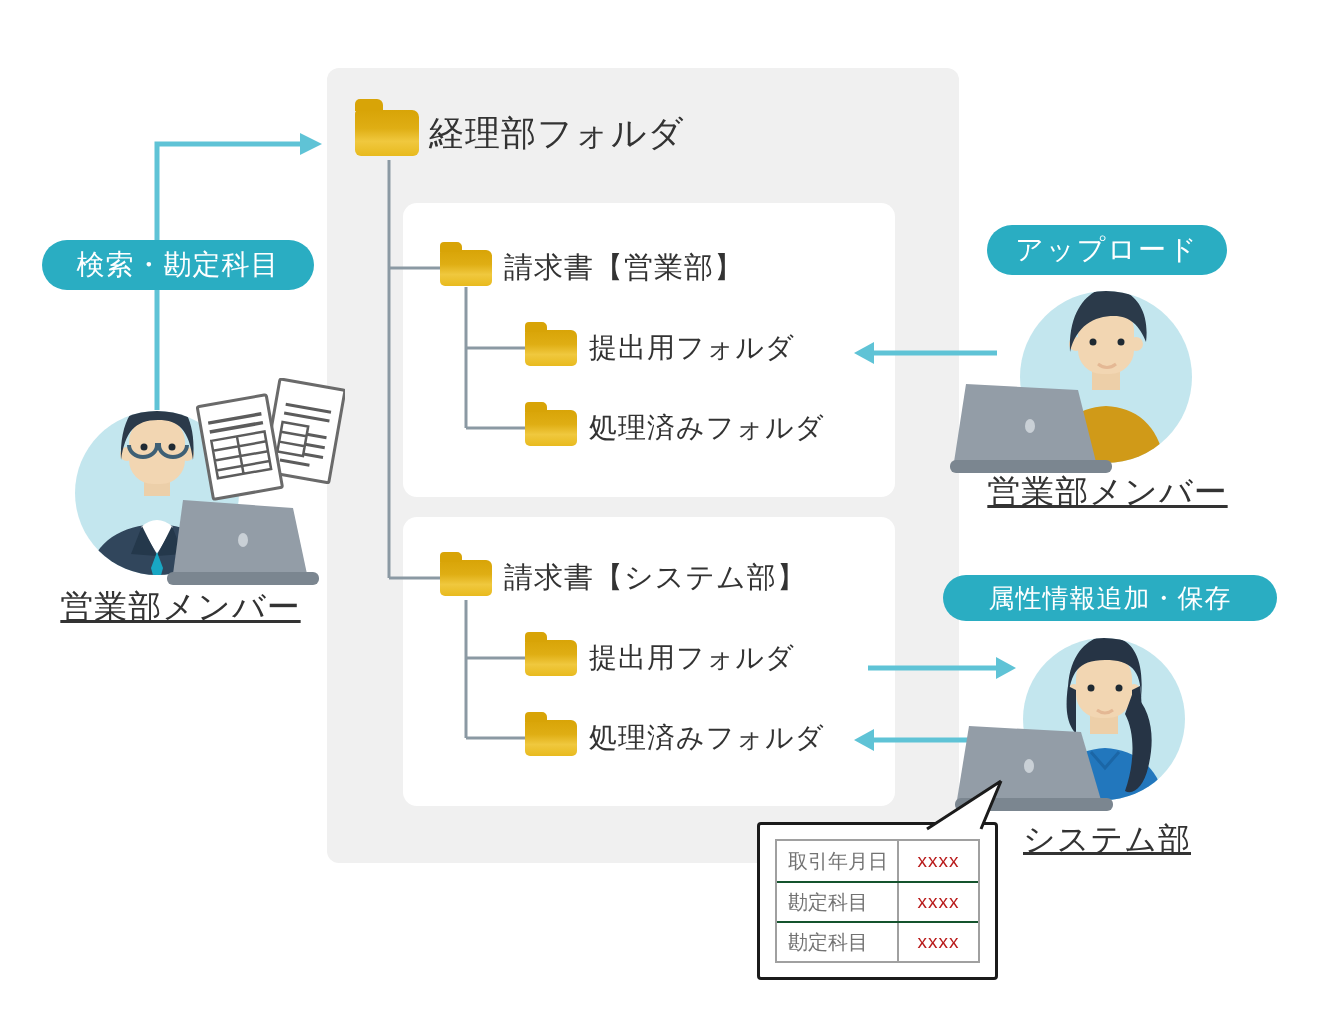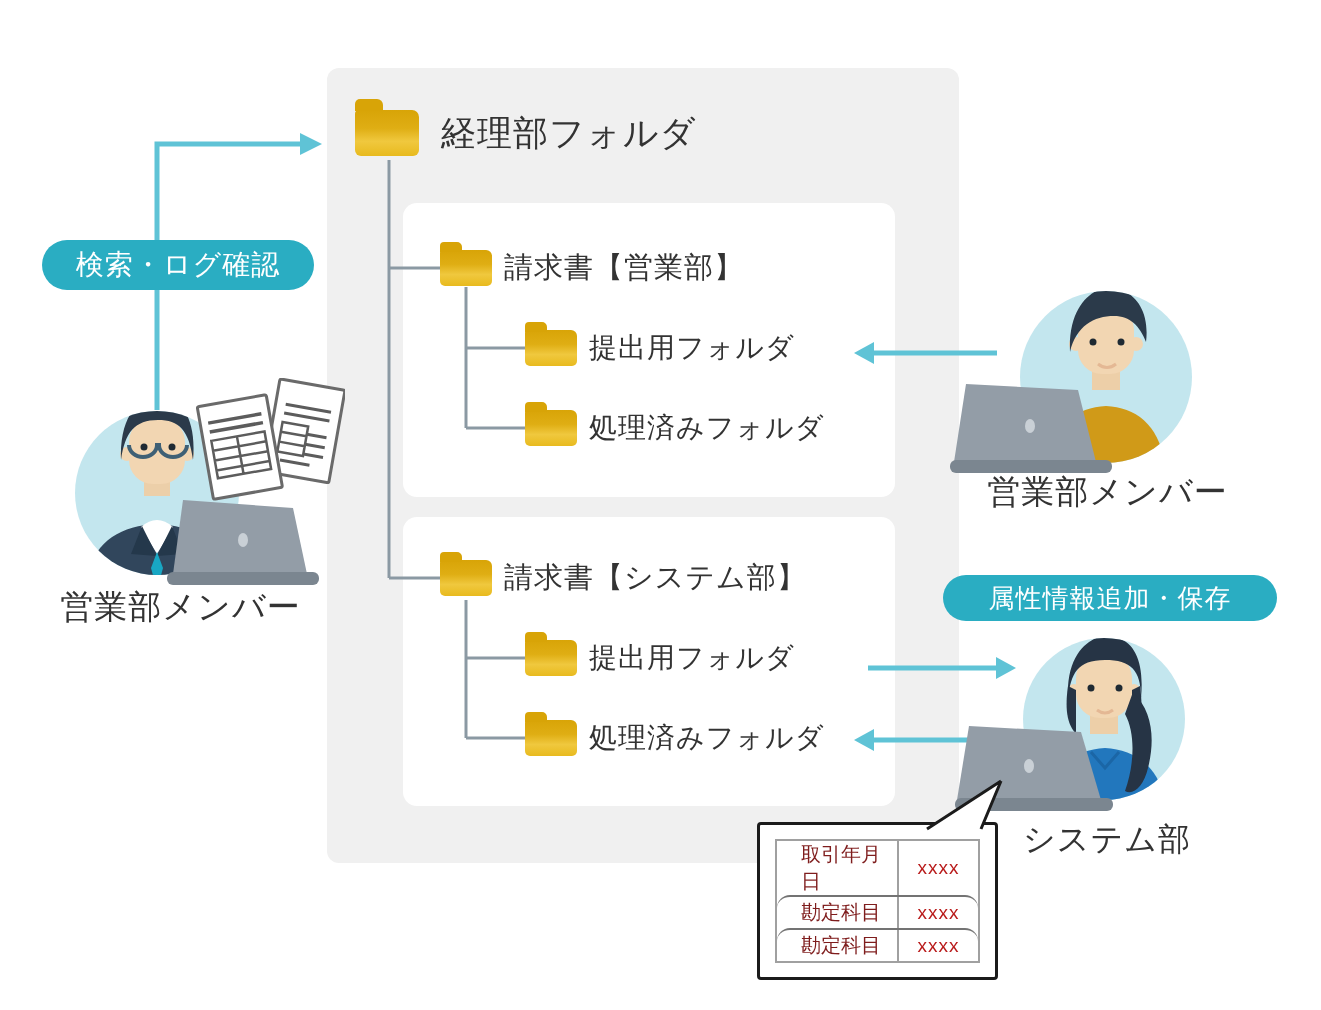--- a/index.html
+++ b/index.html
@@ -13,40 +13,40 @@
   svg.connectors{position:absolute;left:0;top:0;pointer-events:none;}
   .row{position:absolute;display:flex;align-items:center;height:46px;}
   .folder{position:relative;flex:none;width:52px;height:36px;border-radius:3px 6px 5px 5px;
           background:linear-gradient(180deg,#d8a407 0%,#dfae14 40%,#f0c83e 68%,#e8ba1e 100%);}
   .folder::before{content:"";position:absolute;top:-8px;left:0;width:22px;height:10px;
           border-radius:4px 5px 0 0;background:#d8a407;}
   .folder.lg{width:64px;height:46px;border-radius:4px 7px 6px 6px;}
   .folder.lg::before{width:28px;height:12px;top:-11px;border-radius:5px 6px 0 0;}
   .row-label{margin-left:12px;font-size:28px;letter-spacing:1px;white-space:nowrap;color:#333;}
   .root-row{height:58px;}
-  .root-row .row-label{font-size:35px;margin-left:22px;}
+  .root-row .row-label{font-size:35px;margin-left:10px;}
   .title-row .row-label{font-size:29px;}
   .badge{position:absolute;display:flex;align-items:center;justify-content:center;
          background:#2aadc2;color:#fff;border-radius:27px;white-space:nowrap;}
   .badge-search{left:42px;top:240px;width:272px;height:50px;font-size:28px;letter-spacing:1px;}
   .badge-upload{left:987px;top:225px;width:240px;height:50px;font-size:28px;letter-spacing:2px;}
   .badge-attr{left:943px;top:575px;width:334px;height:46px;font-size:26px;letter-spacing:1px;}
-  .actor-label{position:absolute;text-align:center;font-size:33px;letter-spacing:1px;white-space:nowrap;}
+  .actor-label{position:absolute;text-align:center;font-size:33px;letter-spacing:1px;white-space:nowrap;text-decoration:underline;}
   .lbl-manager{left:58px;top:585px;width:245px;}
   .lbl-sales{left:975px;top:470px;width:265px;}
   .lbl-accounting{left:1023px;top:818px;width:160px;font-size:32px;}
   .person{position:absolute;}
   .callout{position:absolute;left:757px;top:822px;width:241px;height:158px;background:#fff;
            border:3px solid #1b1b1b;border-radius:4px;box-sizing:border-box;}
   .mini-table{position:absolute;left:15px;top:14px;width:205px;height:124px;
               border:2px solid #a0a0a0;box-sizing:border-box;display:grid;
               grid-template-rows:1fr 1fr 1fr;}
   .mini-row{display:grid;grid-template-columns:122px 1fr;}
-  .mini-row + .mini-row{border-top:2px solid #737373;border-radius:13px;}
-  .mini-label{display:flex;align-items:center;padding-left:24px;font-size:20px;color:#7f1d1d;
+  .mini-row + .mini-row{border-top:2px solid #14532d;}
+  .mini-label{display:flex;align-items:center;padding-left:11px;font-size:20px;color:#737373;
               border-right:2px solid #a0a0a0;}
   .mini-value{display:flex;align-items:center;justify-content:center;font-size:19px;
               color:#b91c1c;letter-spacing:1px;}
   .tail{position:absolute;left:0;top:0;pointer-events:none;}
 </style>
 </head>
 <body>
 
 <div class="canvas">
 
@@ -195,21 +195,22 @@
       <circle cx="164" cy="60" r="3.5" fill="#1f2a33"></circle>
       <path d="M142,82 q8,6 16,0" fill="none" stroke="#e4b894" stroke-width="3"></path>
     </g>
     <g>
       <path d="M14,98 L126,104 L146,172 L2,172 Z" fill="#939da7"></path>
       <ellipse cx="74" cy="138" rx="5" ry="7" fill="#c9d0d6"></ellipse>
       <rect x="0" y="170" width="158" height="13" rx="6" fill="#7b8690"></rect>
     </g>
   </svg>
 
-  <div class="badge badge-search">検索・ログ確認</div>
+  <div class="badge badge-search">検索・勘定科目</div>
+  <div class="badge badge-upload">アップロード</div>
   <div class="badge badge-attr">属性情報追加・保存</div>
 
   <div class="actor-label lbl-manager">営業部メンバー</div>
   <div class="actor-label lbl-sales">営業部メンバー</div>
   <div class="actor-label lbl-accounting">システム部</div>
 
   <div class="callout">
     <div class="mini-table">
       <div class="mini-row">
         <div class="mini-label">取引年月日</div>

